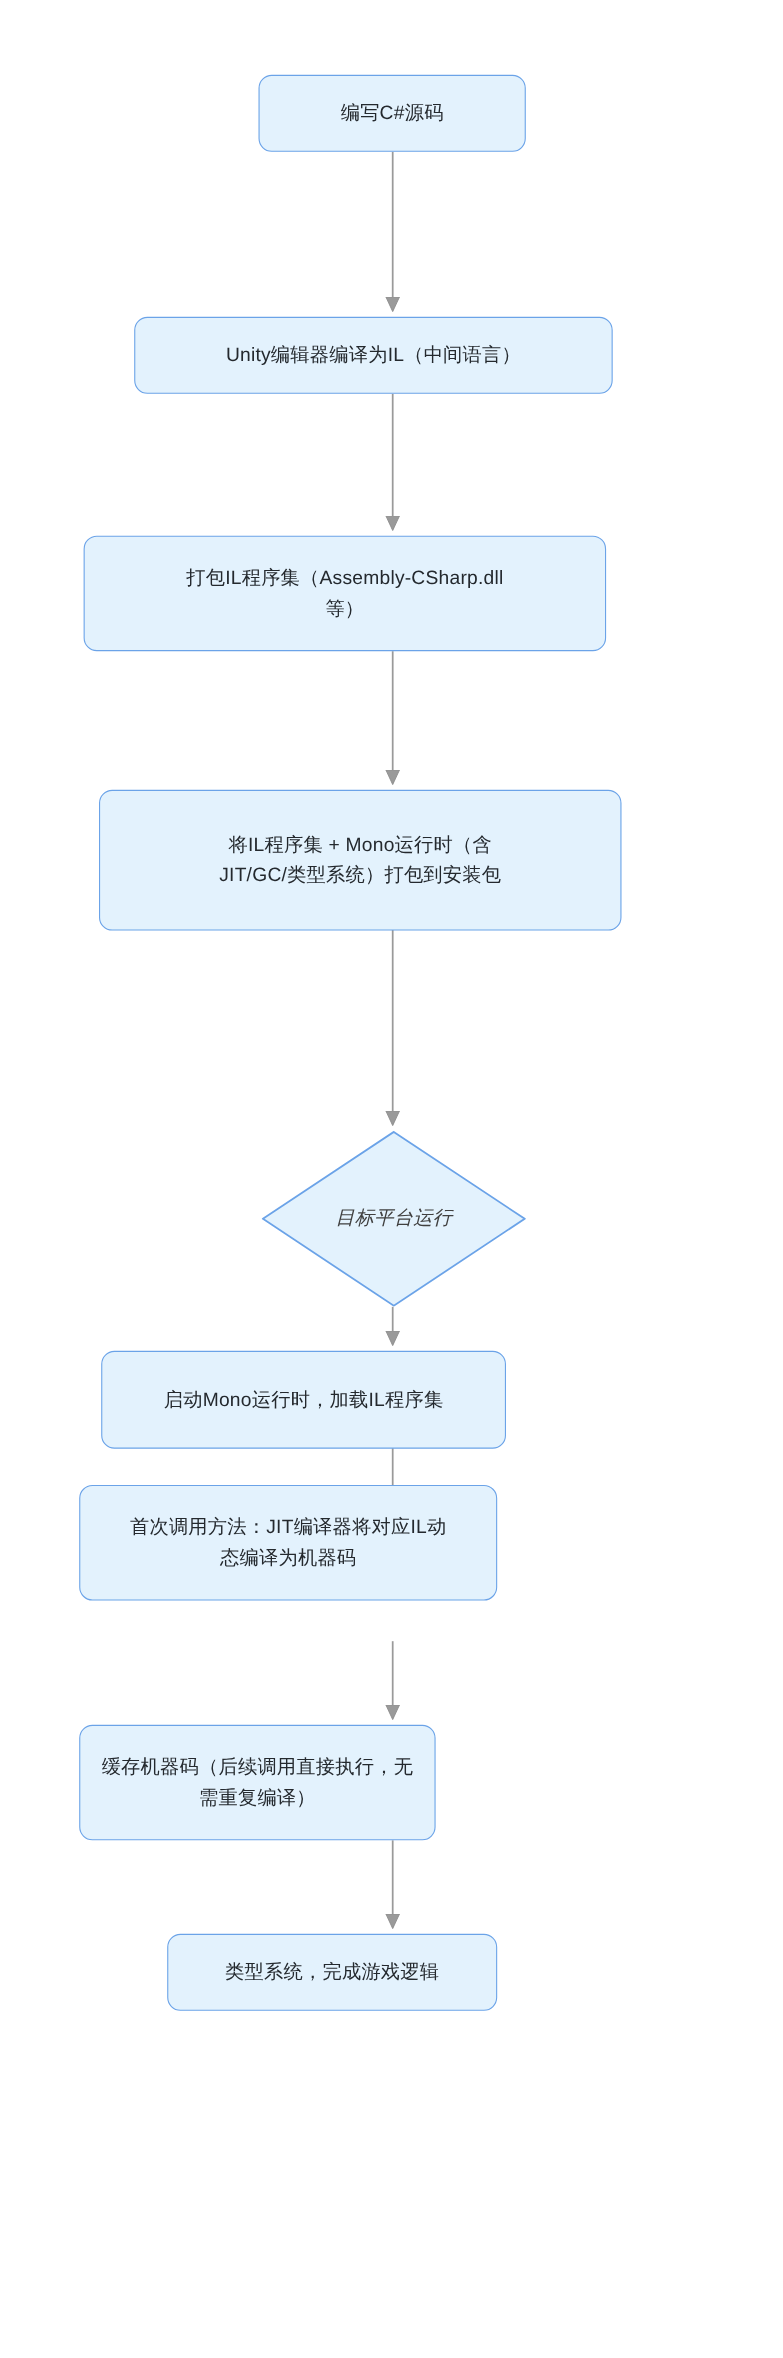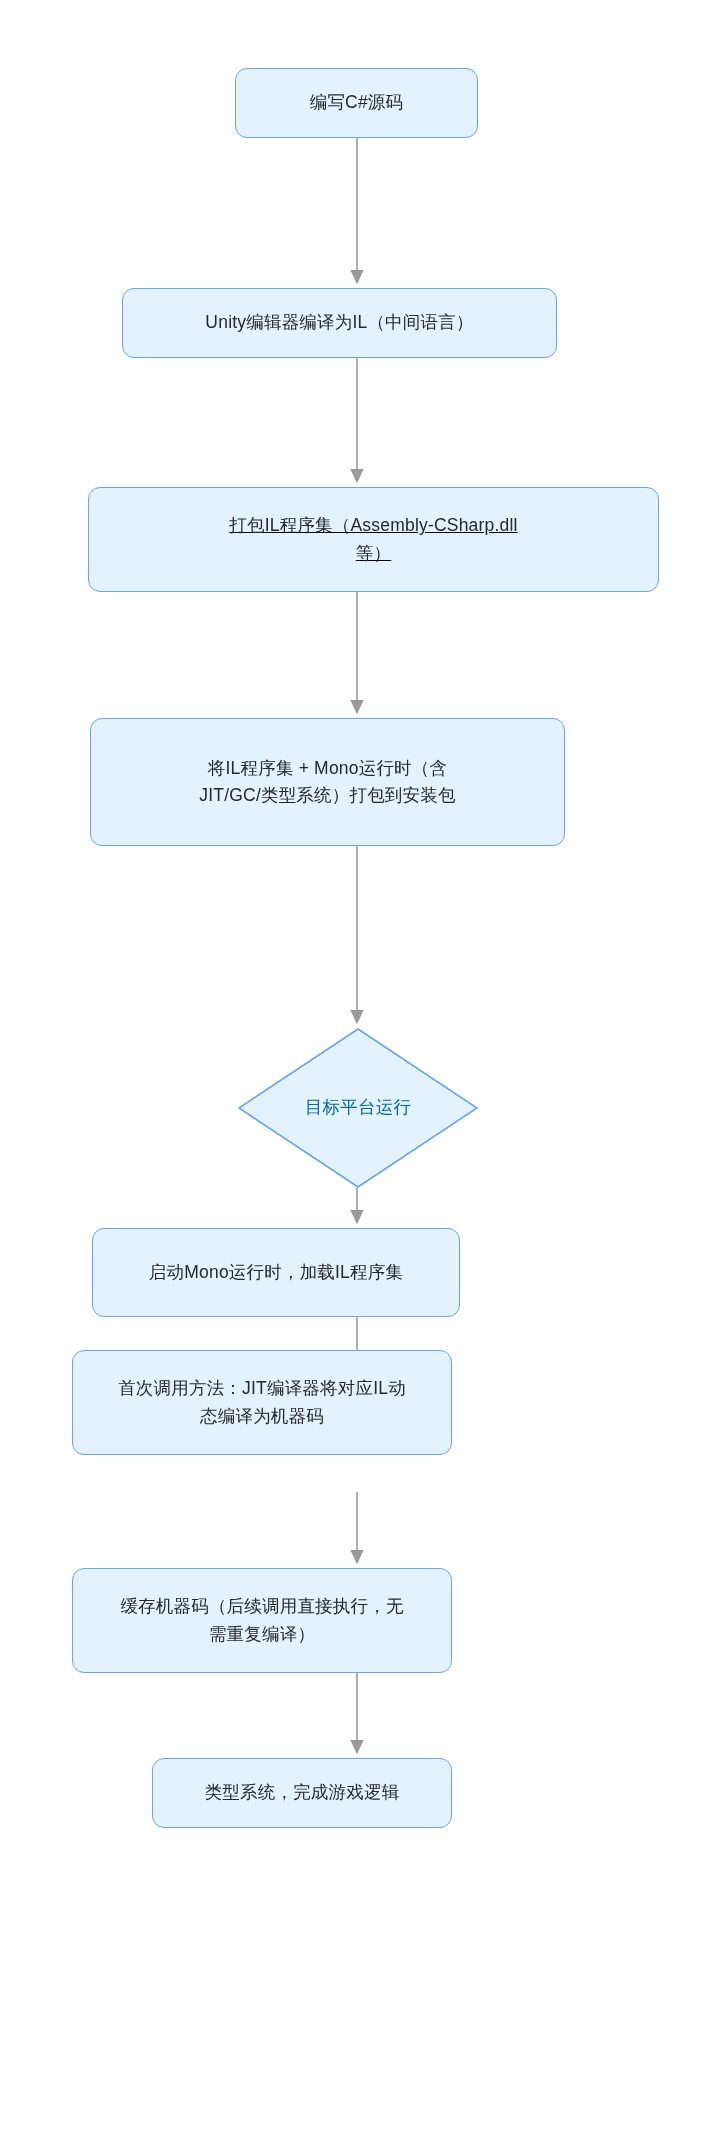--- a/index.html
+++ b/index.html
@@ -52,25 +52,26 @@
   .diamond-shape {
     position: absolute;
     left: 0;
     top: 0;
   }
   .diamond-label {
     position: absolute;
     left: 0;
     right: 0;
     text-align: center;
-    color: #0369a1;
+    color: #404040;
     font-size: 17.5px;
     line-height: 1.55;
     letter-spacing: 0.2px;
     white-space: pre-line;
+    font-style: italic;
   }
   .edges {
     position: absolute;
     left: 0;
     top: 0;
     width: 712px;
     height: 2144px;
     pointer-events: none;
   }
 </style>
@@ -98,21 +99,21 @@
   </svg>
 
   <div class="node node-box" style="left:235px; top:68px; width:243px; height:70px;">
     <span class="node-label">编写C#源码</span>
   </div>
 
   <div class="node node-box" style="left:110px; top:288px; width:435px; height:70px;margin-left:12px;">
     <span class="node-label">Unity编辑器编译为IL（中间语言）</span>
   </div>
 
-  <div class="node node-box" style="left:88px; top:487px; width:571px; height:105px;text-decoration:underline;">
+  <div class="node node-box" style="left:76px; top:487px; width:475px; height:105px;">
     <span class="node-label">打包IL程序集（Assembly-CSharp.dll
 等）</span>
   </div>
 
   <div class="node node-box" style="left:90px; top:718px; width:475px; height:128px;">
     <span class="node-label">将IL程序集 + Mono运行时（含
 JIT/GC/类型系统）打包到安装包</span>
   </div>
 
   <div class="diamond-wrap" style="left:238px; top:1028px; width:240px; height:160px;">
@@ -124,21 +125,21 @@
 
   <div class="node node-box" style="left:92px; top:1228px; width:368px; height:89px;">
     <span class="node-label">启动Mono运行时，加载IL程序集</span>
   </div>
 
   <div class="node node-box" style="left:72px; top:1350px; width:380px; height:105px;">
     <span class="node-label">首次调用方法：JIT编译器将对应IL动
 态编译为机器码</span>
   </div>
 
-  <div class="node node-box" style="left:72px; top:1568px; width:380px; height:105px;">
+  <div class="node node-box" style="left:72px; top:1568px; width:324px; height:105px;">
     <span class="node-label">缓存机器码（后续调用直接执行，无
 需重复编译）</span>
   </div>
 
   <div class="node node-box" style="left:152px; top:1758px; width:300px; height:70px;">
     <span class="node-label">类型系统，完成游戏逻辑</span>
   </div>
 
 </div>
 

